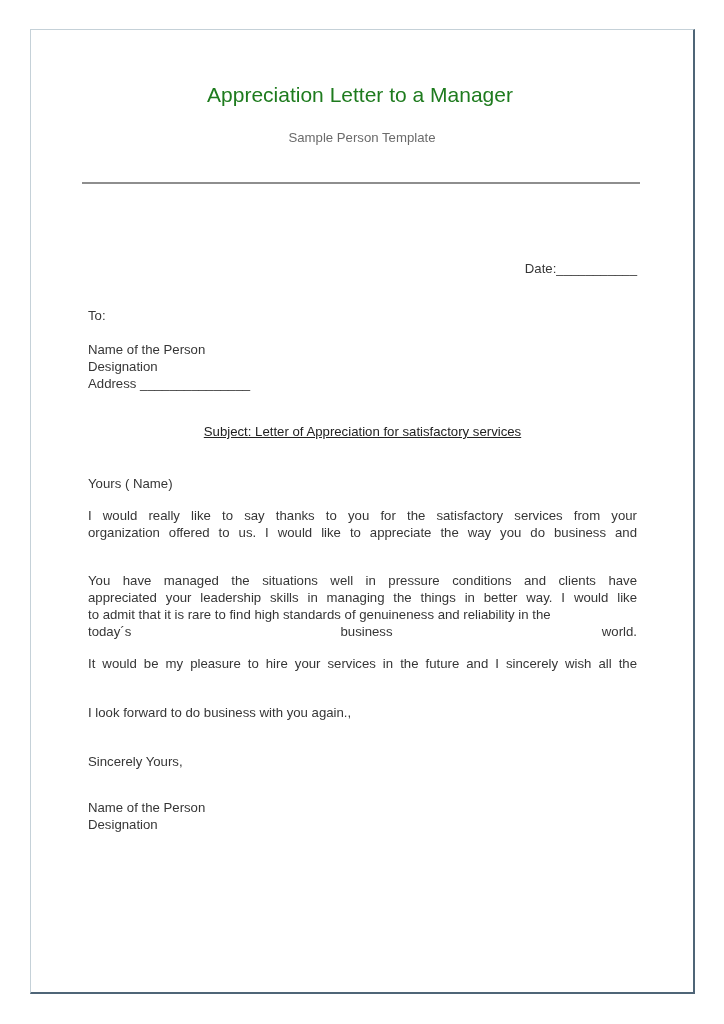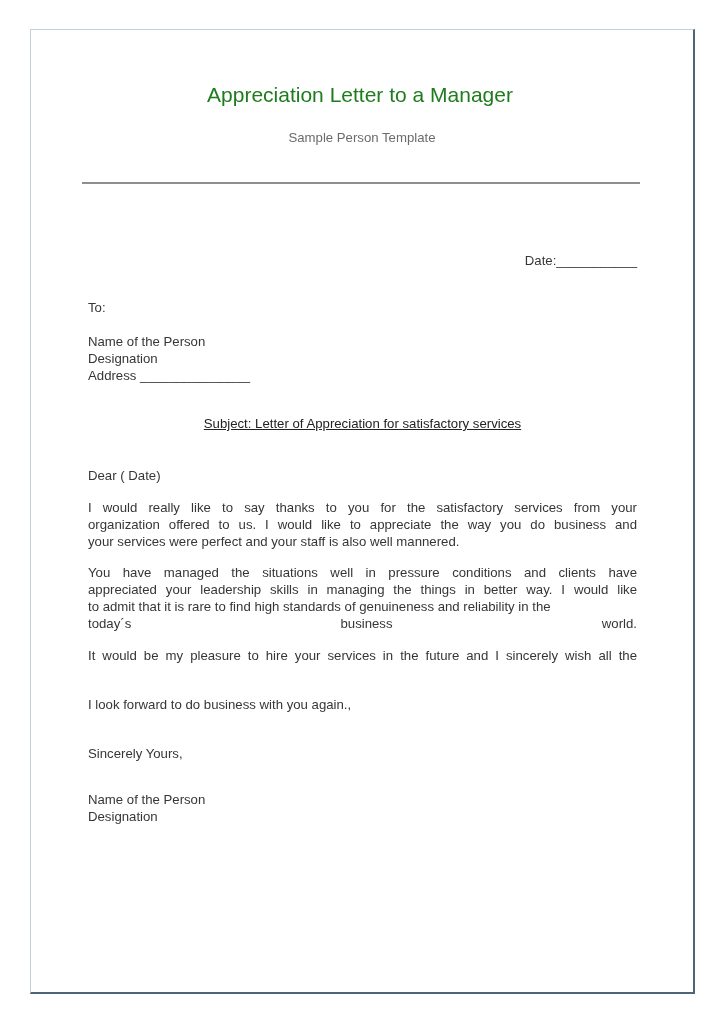--- a/index.html
+++ b/index.html
@@ -37,20 +37,21 @@
     left: 82px; top: 182px; width: 558px;
     height: 0;
     border: none;
     border-top: 2px solid #8e8e8e;
     margin: 0; padding: 0;
   }
   .textblock {
     left: 88px; width: 549px;
     font-size: 13.2px;
     line-height: 17px;
+    margin-top: 8px;
   }
   .right { text-align: right; }
   .center { text-align: center; }
   .subject {
     font-weight: 400;
     text-decoration: underline;
     color: #222222;
   }
   .line { text-align: left; }
   .line.just {
@@ -74,26 +75,25 @@
 <div class="abs textblock" style="top:333px">
   <div class="line">Name of the Person</div>
   <div class="line">Designation</div>
   <div class="line">Address _______________</div>
 </div>
 
 <div class="abs textblock center" style="top:415px">
   <span class="subject">Subject: Letter of Appreciation for satisfactory services</span>
 </div>
 
-<div class="abs textblock" style="top:467px">Dear ( Date)</div>
+<div class="abs textblock" style="top:467px">Yours ( Name)</div>
 
 <div class="abs textblock" style="top:499px">
   <div class="line just">I would really like to say thanks to you for the satisfactory services from your</div>
   <div class="line just">organization offered to us. I would like to appreciate the way you do business and</div>
-  <div class="line">your services were perfect and your staff is also well mannered.</div>
 </div>
 
 <div class="abs textblock" style="top:564px">
   <div class="line just">You have managed the situations well in pressure conditions and clients have</div>
   <div class="line just">appreciated your leadership skills in managing the things in better way. I would like</div>
   <div class="line">to admit that it is rare to find high standards of genuineness and reliability in the</div>
   <div class="line just">today´s business world.</div>
 </div>
 
 <div class="abs textblock" style="top:647px">

